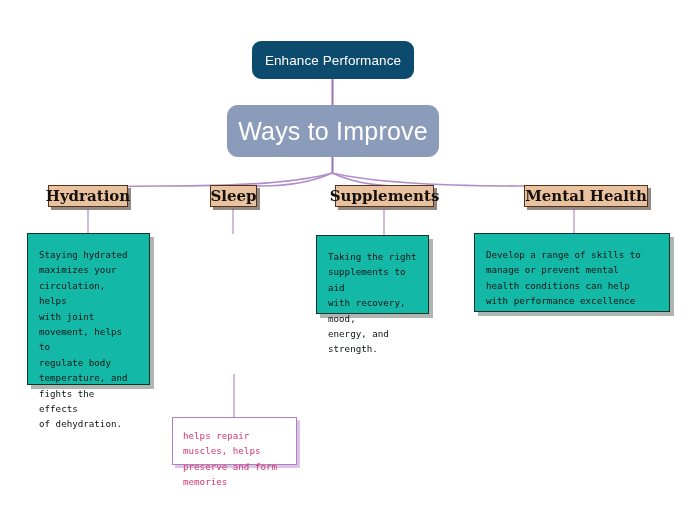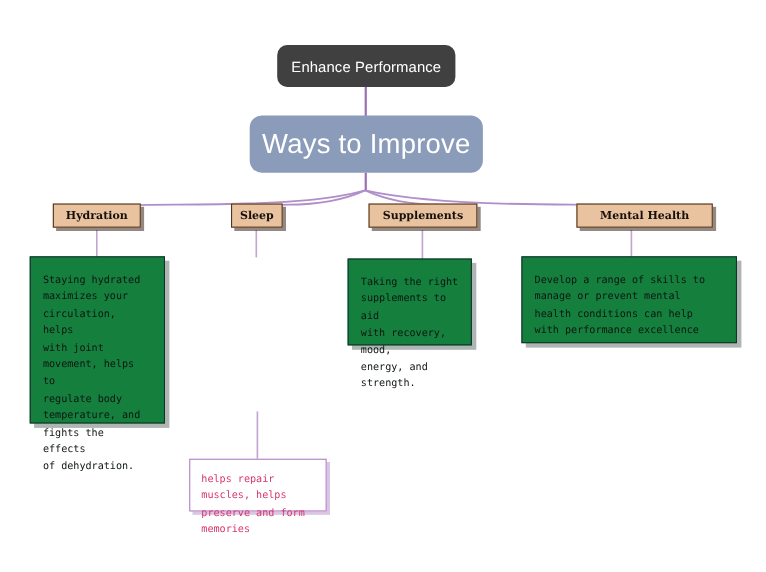--- a/index.html
+++ b/index.html
@@ -35,21 +35,21 @@
     position: absolute;
     box-sizing: border-box;
   }
 
   
   .pill-root {
     left: 252px;
     top: 41px;
     width: 162px;
     height: 38px;
-    background: #404040;
+    background: #0c4a6e;
     border-radius: 9px;
     display: flex;
     align-items: center;
     justify-content: center;
     color: #ffffff;
     font-size: 13.5px;
     letter-spacing: 0.1px;
     white-space: nowrap;
   }
 
@@ -74,32 +74,32 @@
   .hdr {
     height: 22px;
     background: #e9c2a0;
     border: 1.6px solid #54331c;
     box-shadow: 3px 3px 0 rgba(60,40,28,0.55);
     display: flex;
     align-items: center;
     justify-content: center;
     font-family: "DejaVu Serif", "Liberation Serif", serif;
     font-weight: bold;
-    font-size: 10px;
+    font-size: 15px;
     color: #15100c;
     white-space: nowrap;
   }
   .hdr-hydration   { left: 48px;  top: 185px; width: 80px;  }
   .hdr-sleep       { left: 210px; top: 185px; width: 47px;  }
   .hdr-supplements { left: 335px; top: 185px; width: 99px;  }
   .hdr-mental      { left: 524px; top: 185px; width: 124px; }
 
   
   .body-box {
-    background: #15803d;
+    background: #14b8a6;
     border: 1.8px solid #13332d;
     box-shadow: 4px 4px 0 rgba(55,70,66,0.40);
     font-family: "DejaVu Sans Mono", "Liberation Mono", monospace;
     font-size: 9.2px;
     line-height: 15.4px;
     color: #0d1412;
     padding: 13px 11px 10px 11px;
     box-sizing: border-box;
     white-space: pre-line;
   }

